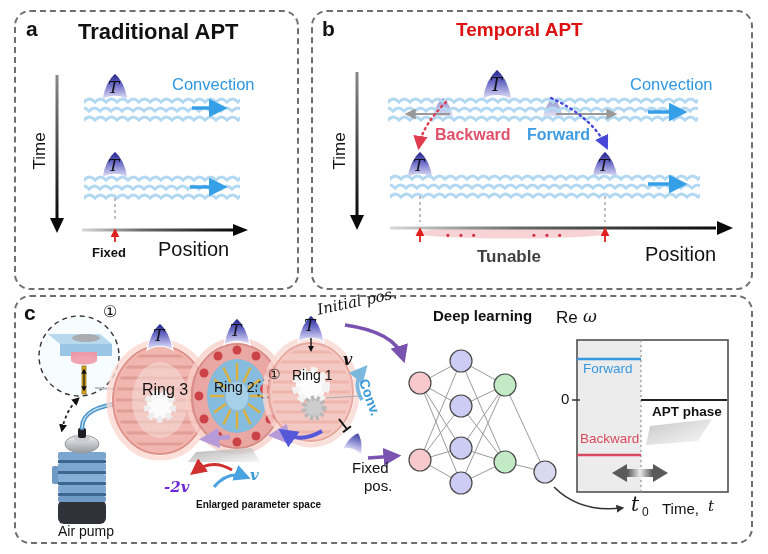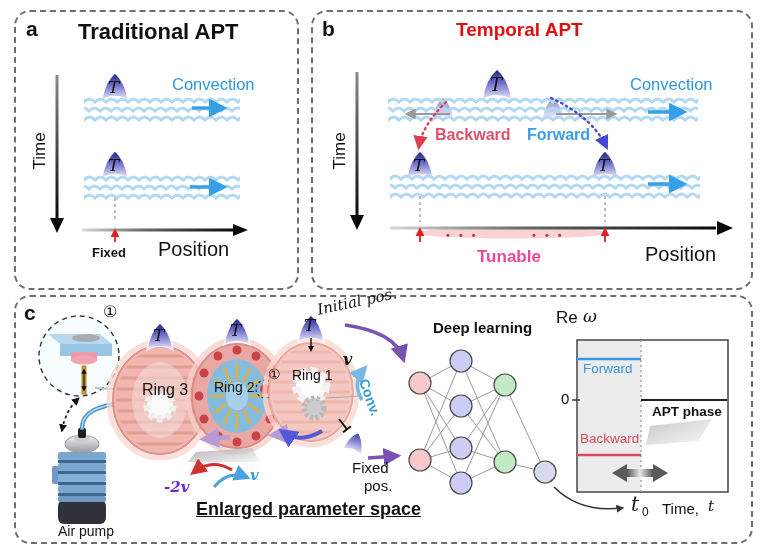--- a/index.html
+++ b/index.html
@@ -366,21 +366,21 @@
   <span class="t bold" style="left:92px;top:246px;font-size:13px;">Fixed</span>
   <span class="t pulseT" style="left:108px;top:79px;">T</span>
   <span class="t pulseT" style="left:108px;top:157px;">T</span>
 
   <span class="t bold" style="left:322px;top:18px;font-size:21px;">b</span>
   <span class="t bold" style="left:456px;top:20px;font-size:19px;color:#dd1111;">Temporal APT</span>
   <span class="t" style="left:630px;top:76px;font-size:16.5px;color:#2e96e0;">Convection</span>
   <span class="t" style="left:312px;top:142px;width:56px;text-align:center;font-size:17px;transform:rotate(-90deg);">Time</span>
   <span class="t bold" style="left:435px;top:127px;font-size:16px;color:#e0506a;">Backward</span>
   <span class="t bold" style="left:527px;top:127px;font-size:16px;color:#3d9ce2;">Forward</span>
-  <span class="t bold" style="left:477px;top:248px;font-size:17px;color:#ec4899;text-align:center;">Tunable</span>
+  <span class="t bold" style="left:477px;top:248px;font-size:17px;color:#404040;text-align:center;">Tunable</span>
   <span class="t" style="left:645px;top:244px;font-size:20px;">Position</span>
   <span class="t bold" style="left:446px;top:230px;font-size:11px;color:#d03040;letter-spacing:3px;">• • •</span>
   <span class="t bold" style="left:532px;top:230px;font-size:11px;color:#d03040;letter-spacing:3px;">• • •</span>
   <span class="t pulseT" style="left:490px;top:76px;font-size:18px;">T</span>
   <span class="t pulseT" style="left:413px;top:157px;">T</span>
   <span class="t pulseT" style="left:598px;top:157px;">T</span>
 
   <span class="t bold" style="left:24px;top:302px;font-size:21px;">c</span>
   <span class="t" style="left:103px;top:304px;font-size:16px;">①</span>
   <span class="t" style="left:58px;top:524px;font-size:14px;">Air pump</span>
@@ -391,22 +391,22 @@
   <span class="t pulseT" style="left:153px;top:327px;">T</span>
   <span class="t pulseT" style="left:230px;top:322px;">T</span>
   <span class="t pulseT" style="left:304px;top:317px;">T</span>
   <span class="t ital bold" style="left:164px;top:480px;font-size:15px;color:#6d28d9;">-2v</span>
   <span class="t ital bold" style="left:250px;top:468px;font-size:15px;color:#3a9ad8;">v</span>
   <span class="t ital bold" style="left:343px;top:352px;font-size:16px;">v</span>
   <span class="t bold" style="left:370px;top:377px;font-size:14px;color:#3a9ad8;transform:rotate(70deg);transform-origin:left top;">Conv.</span>
   <span class="t ital" style="left:316px;top:303px;font-size:15px;transform:rotate(-12deg);transform-origin:left top;">Initial pos.</span>
   <span class="t" style="left:352px;top:460px;font-size:15px;">Fixed</span>
   <span class="t" style="left:364px;top:478px;font-size:15px;">pos.</span>
-  <span class="t bold" style="left:196px;top:500px;font-size:18px;text-decoration:underline;">Enlarged parameter space</span>
-  <span class="t bold" style="left:433px;top:308px;font-size:15px;margin-top:12px;">Deep learning</span>
+  <span class="t bold" style="left:196px;top:500px;font-size:10px;">Enlarged parameter space</span>
+  <span class="t bold" style="left:433px;top:308px;font-size:15px;">Deep learning</span>
 
   <span class="t" style="left:556px;top:309px;font-size:17px;">Re</span>
   <span class="t ital" style="left:583px;top:308px;font-size:17px;">ω</span>
   <span class="t" style="left:561px;top:391px;font-size:15px;">0</span>
   <span class="t" style="left:583px;top:362px;font-size:13.5px;color:#3598e0;">Forward</span>
   <span class="t" style="left:580px;top:432px;font-size:13.5px;color:#d84a5f;">Backward</span>
   <span class="t bold" style="left:652px;top:405px;font-size:13.5px;">APT phase</span>
   <span class="t ital" style="left:631px;top:494px;font-size:20px;">t</span>
   <span class="t" style="left:642px;top:506px;font-size:12px;">0</span>
   <span class="t" style="left:662px;top:501px;font-size:15px;">Time,</span>

